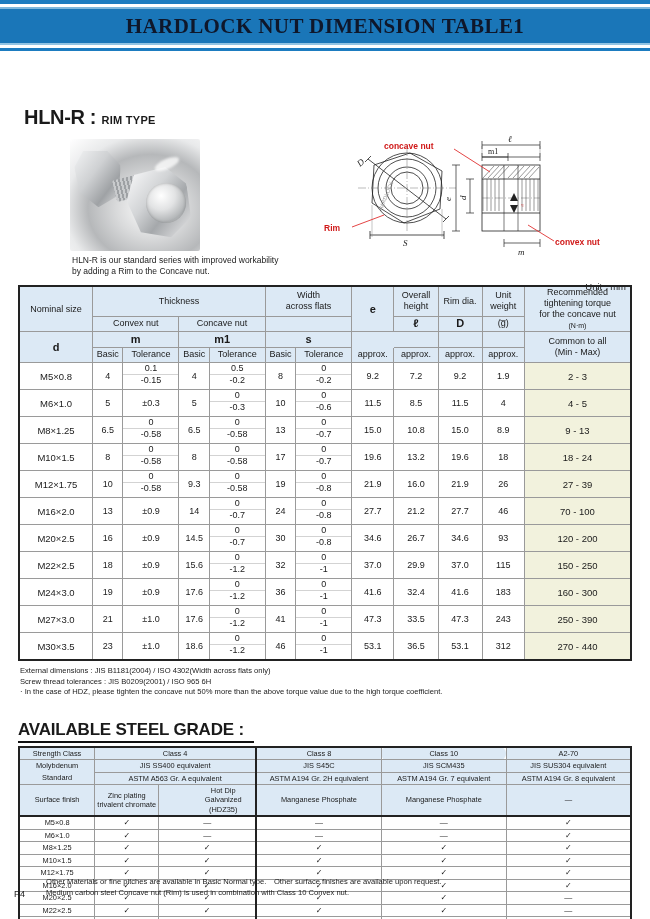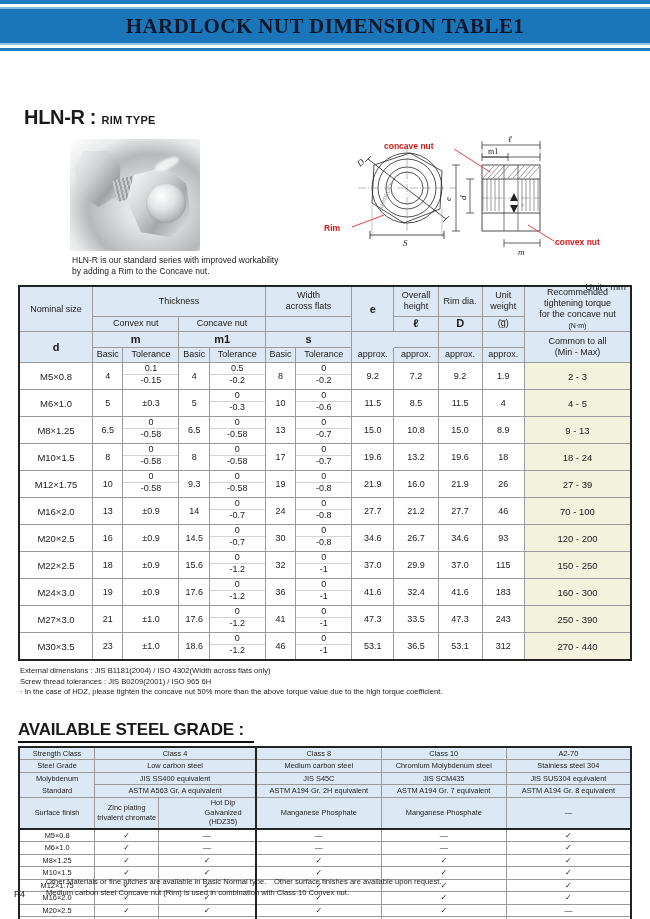--- a/index.html
+++ b/index.html
@@ -647,27 +647,20 @@
 <table class="tbl2">
   <tbody id="sg-body">
       <tr>
         <td class="h outer-l outer-t" style="width:78px;">Strength Class</td>
         <td class="h outer-t div-r" colspan="2" style="width:134px;">Class 4</td>
         <td class="h outer-t" style="width:134px;">Class 8</td>
         <td class="h outer-t" style="width:134px;border-radius:6px;">Class 10</td>
         <td class="h outer-t outer-r" style="width:134px;">A2-70</td>
       </tr>
       <tr>
-        <td class="h outer-l">Steel Grade</td>
-        <td class="h div-r" colspan="2">Low carbon steel</td>
-        <td class="h">Medium carbon steel</td>
-        <td class="h">Chromium Molybdenum steel</td>
-        <td class="h outer-r">Stainless steel 304</td>
-      </tr>
-      <tr>
         <td class="h outer-l" style="border-bottom:none;">Molybdenum</td>
         <td class="h div-r" colspan="2">JIS SS400 equivalent</td>
         <td class="h">JIS S45C</td>
         <td class="h">JIS SCM435</td>
         <td class="h outer-r">JIS SUS304 equivalent</td>
       </tr>
       <tr>
         <td class="h outer-l" style="border-top:none;">Standard</td>
         <td class="h div-r" colspan="2">ASTM A563 Gr. A equivalent</td>
         <td class="h">ASTM A194 Gr. 2H equivalent</td>

